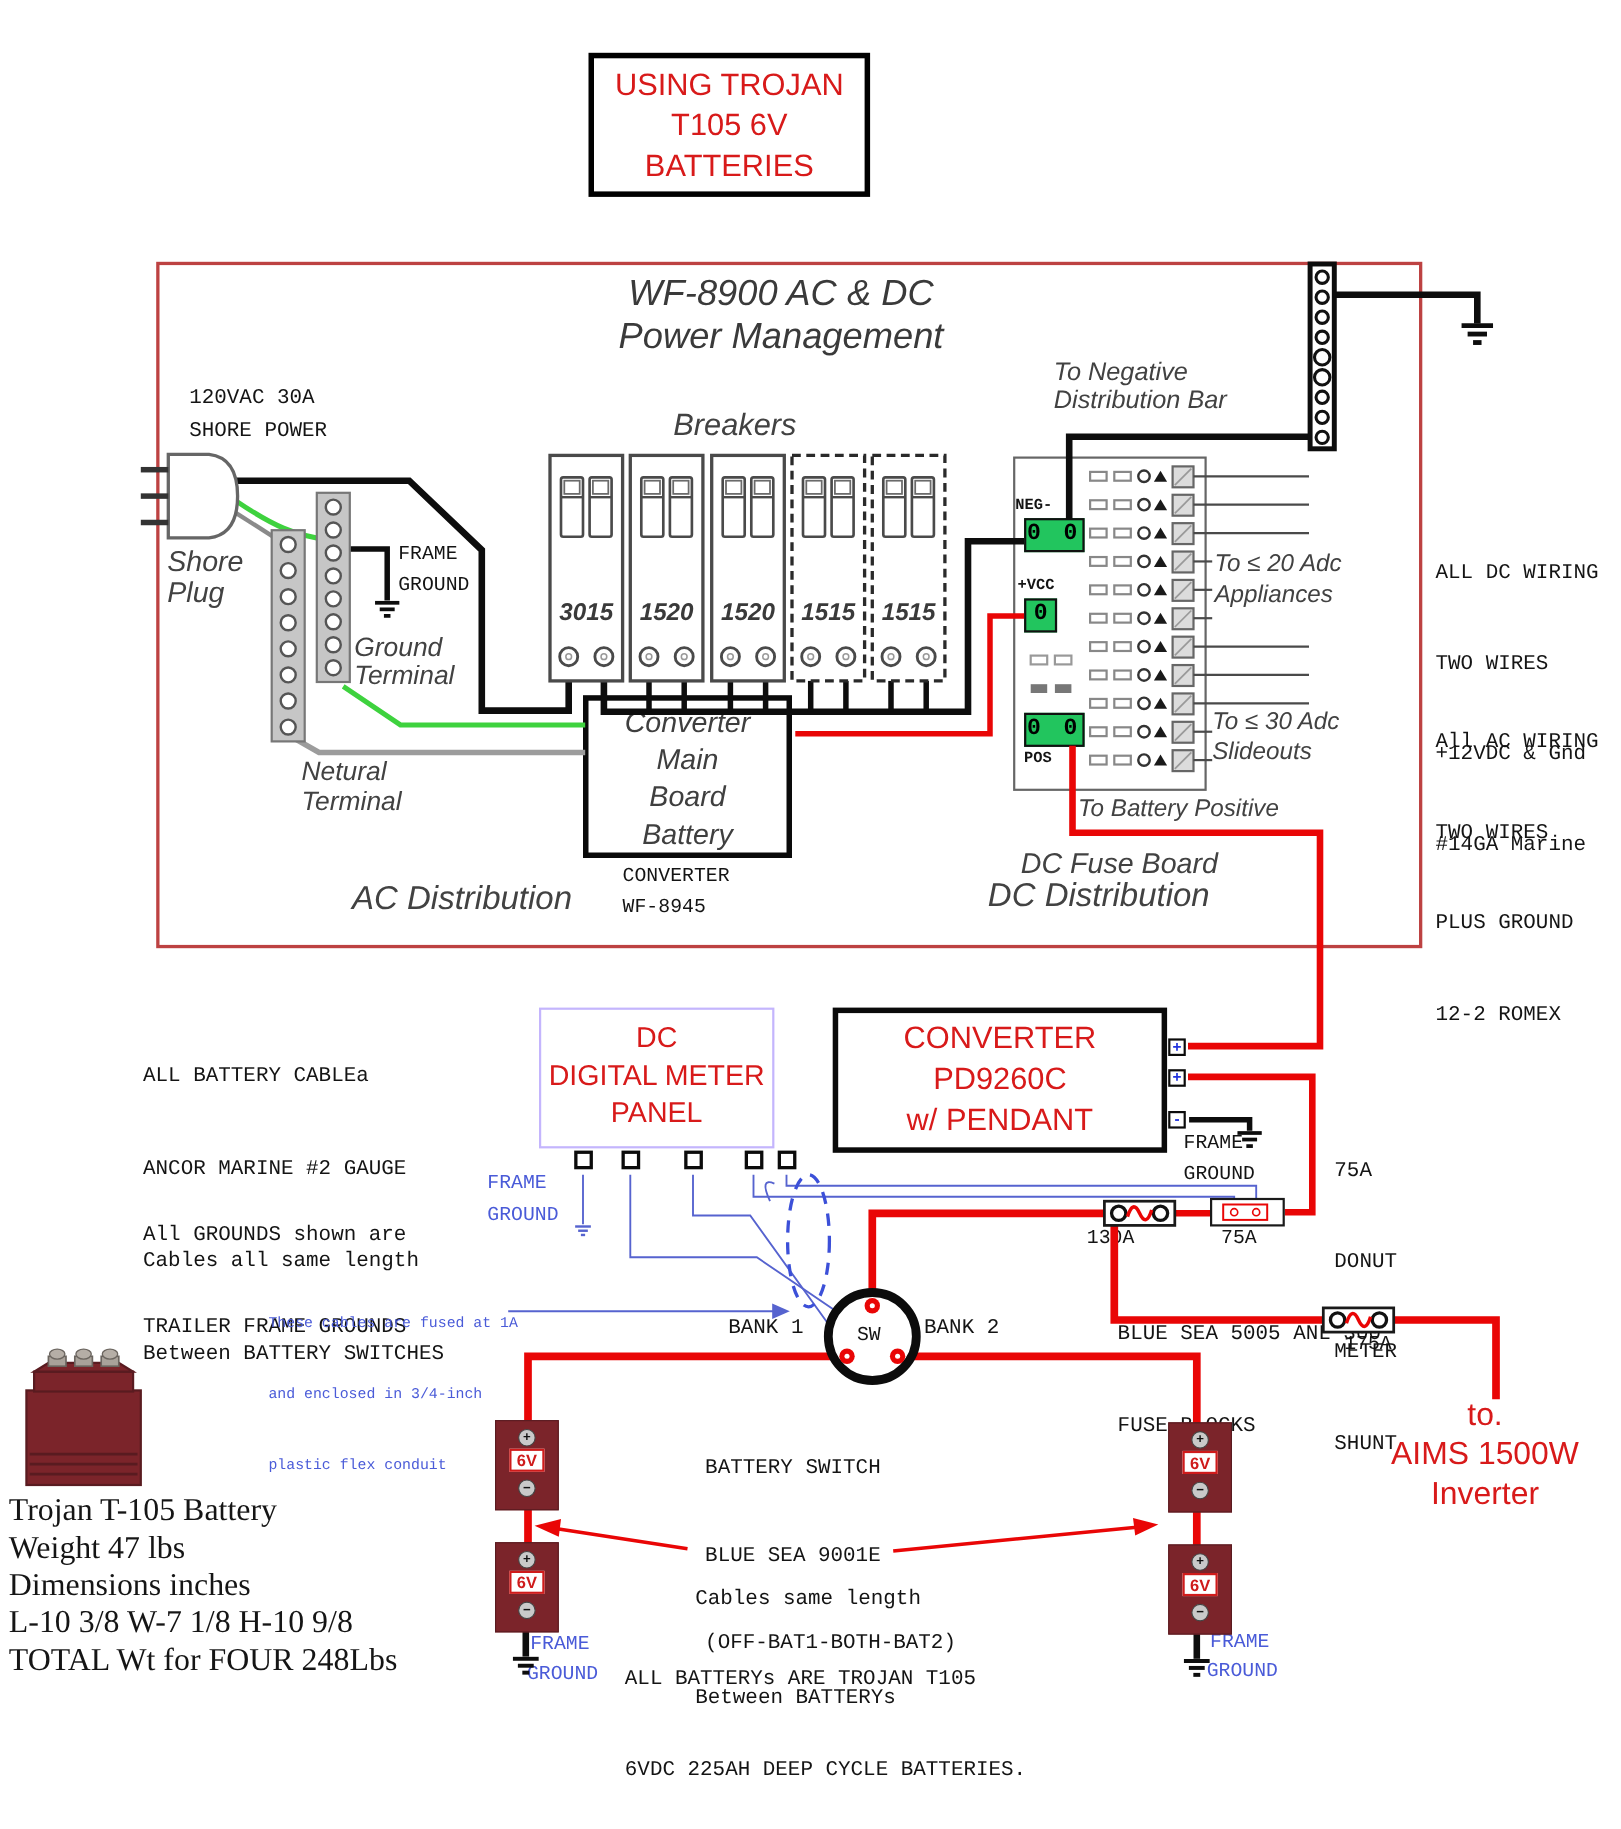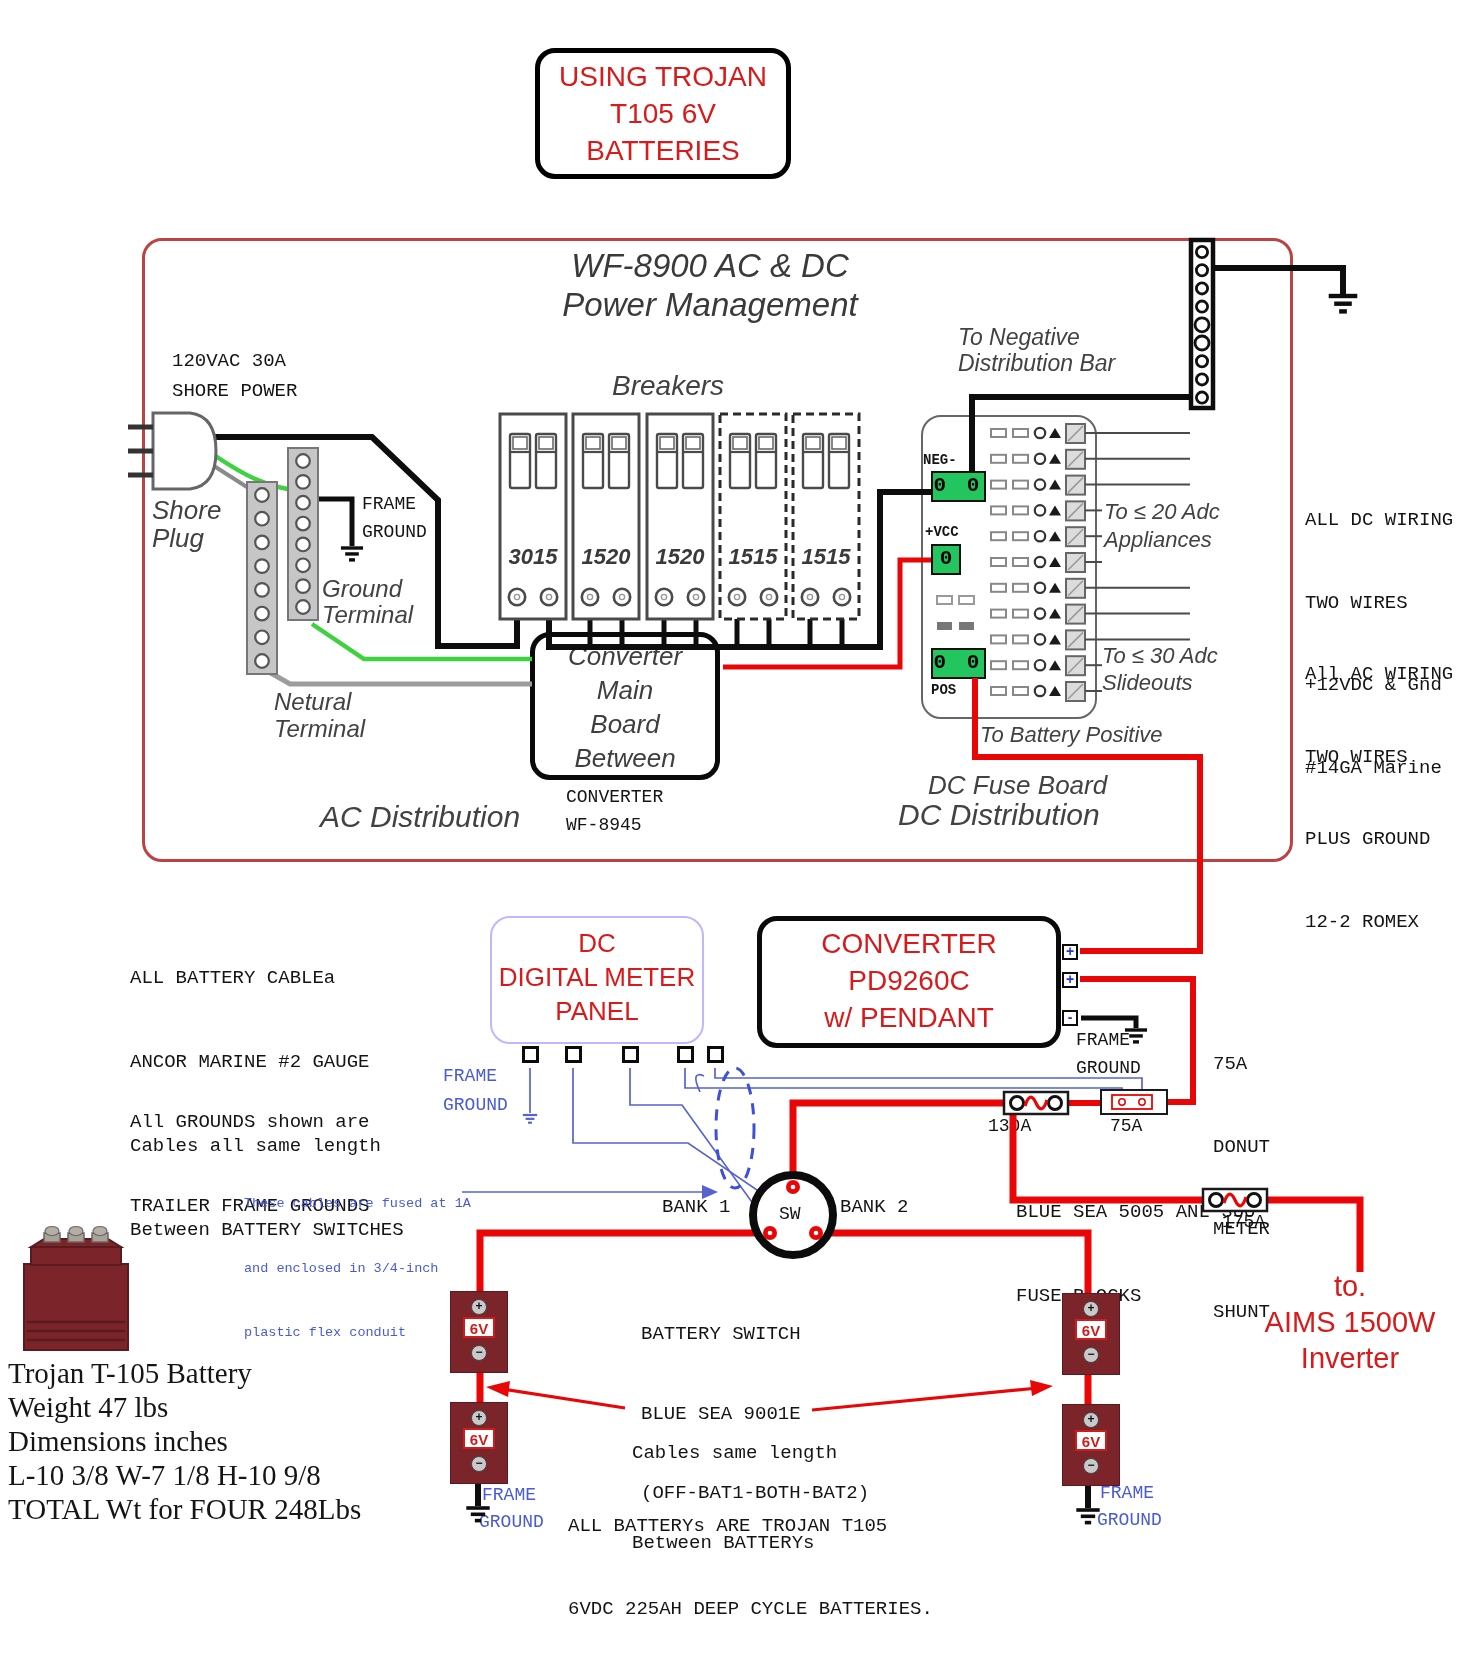--- a/index.html
+++ b/index.html
@@ -1,18 +1,18 @@
 <!DOCTYPE html>
 <html><head>
 <meta charset="utf-8">
 <style>
   html,body{margin:0;padding:0;background:#fff;}
   #stage{position:relative;width:1474px;height:1663px;background:#ffffff;overflow:hidden;
          font-family:"Liberation Sans",sans-serif;}
-  .abs{position:absolute;border-radius:20px;}
+  .abs{position:absolute;}
   .mono{font-family:"Liberation Mono","DejaVu Sans Mono",monospace;color:#141414;}
   .ital{font-family:"Liberation Sans",sans-serif;font-style:italic;color:#424242;}
   .redtxt{color:#d81a1a;}
   .bluetxt{color:#4a5bd8;}
   .center{text-align:center;}
   #wires{position:absolute;left:0;top:0;z-index:4;pointer-events:none;}
   .htext{white-space:pre;line-height:1;}
   
   .title-box{left:535px;top:48px;width:246px;height:116px;border:5px solid #000;
              font-size:28px;line-height:37px;padding-top:5px;z-index:2;}
@@ -83,21 +83,21 @@
     <div>FRAME</div>
     <div>GROUND</div>
   </div>
 
   <div class="abs ital lbl" style="left:612px;top:370px;font-size:28px;">Breakers</div>
 
   <div class="abs conv-box center">
     <div>Converter</div>
     <div>Main</div>
     <div>Board</div>
-    <div>Between</div>
+    <div>Battery</div>
   </div>
   <div class="abs mono lbl" style="left:566px;top:783px;font-size:18px;line-height:28px;">
     <div>CONVERTER</div>
     <div>WF-8945</div>
   </div>
 
   <div class="abs ital lbl" style="left:320px;top:800px;font-size:30px;">AC Distribution</div>
 
   <div class="abs fuse-board"></div>
   <div class="abs ital lbl" style="left:958px;top:324px;font-size:23px;line-height:26px;">

